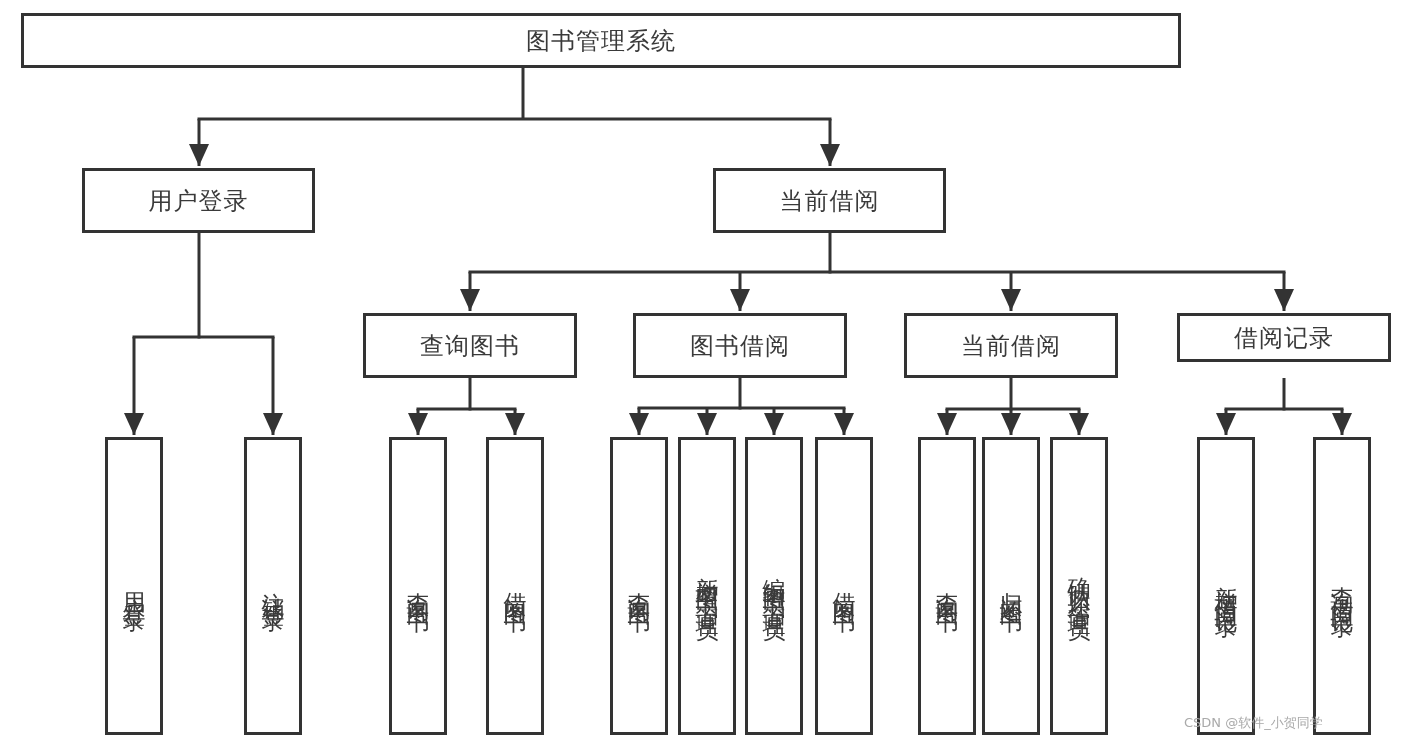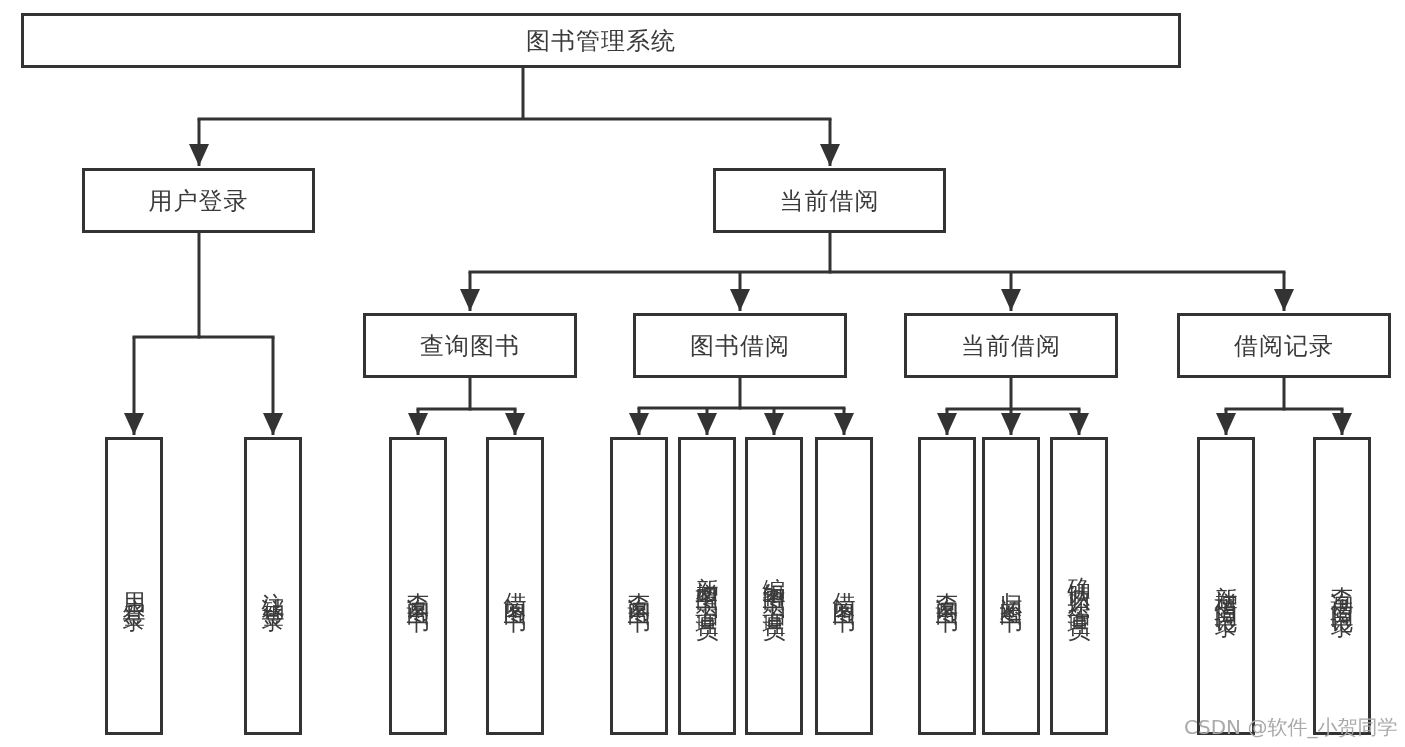--- a/index.html
+++ b/index.html
@@ -26,21 +26,21 @@
     writing-mode:vertical-rl;
     text-orientation:mixed;
     font-size:23px;
     letter-spacing:6px;
     line-height:1;
     color:#3a3a3a;
   }
   .watermark{
     position:absolute;
     left:1184px;top:714px;
-    font-size:20px;
+    font-size:13px;
     color:#a9a9a9;
     letter-spacing:0px;
     white-space:nowrap;
     z-index:5;
   }
 </style>
 </head>
 <body>
 
 <div class="canvas">
@@ -108,21 +108,21 @@
 
   <div class="node h-node" style="left:363px;top:313px;width:214px;height:65px;">
     <span>查询图书</span>
   </div>
   <div class="node h-node" style="left:904px;top:313px;width:214px;height:65px;">
     <span>当前借阅</span>
   </div>
   <div class="node h-node" style="left:633px;top:313px;width:214px;height:65px;">
     <span>图书借阅</span>
   </div>
-  <div class="node h-node" style="left:1177px;top:313px;width:214px;height:65px;">
+  <div class="node h-node" style="left:1177px;top:313px;width:214px;height:49px;">
     <span>借阅记录</span>
   </div>
 
   <div class="node leaf" style="left:105px;">
     <span class="v-text">用户登录</span>
   </div>
   <div class="node leaf" style="left:244px;">
     <span class="v-text">注销登录</span>
   </div>
 

